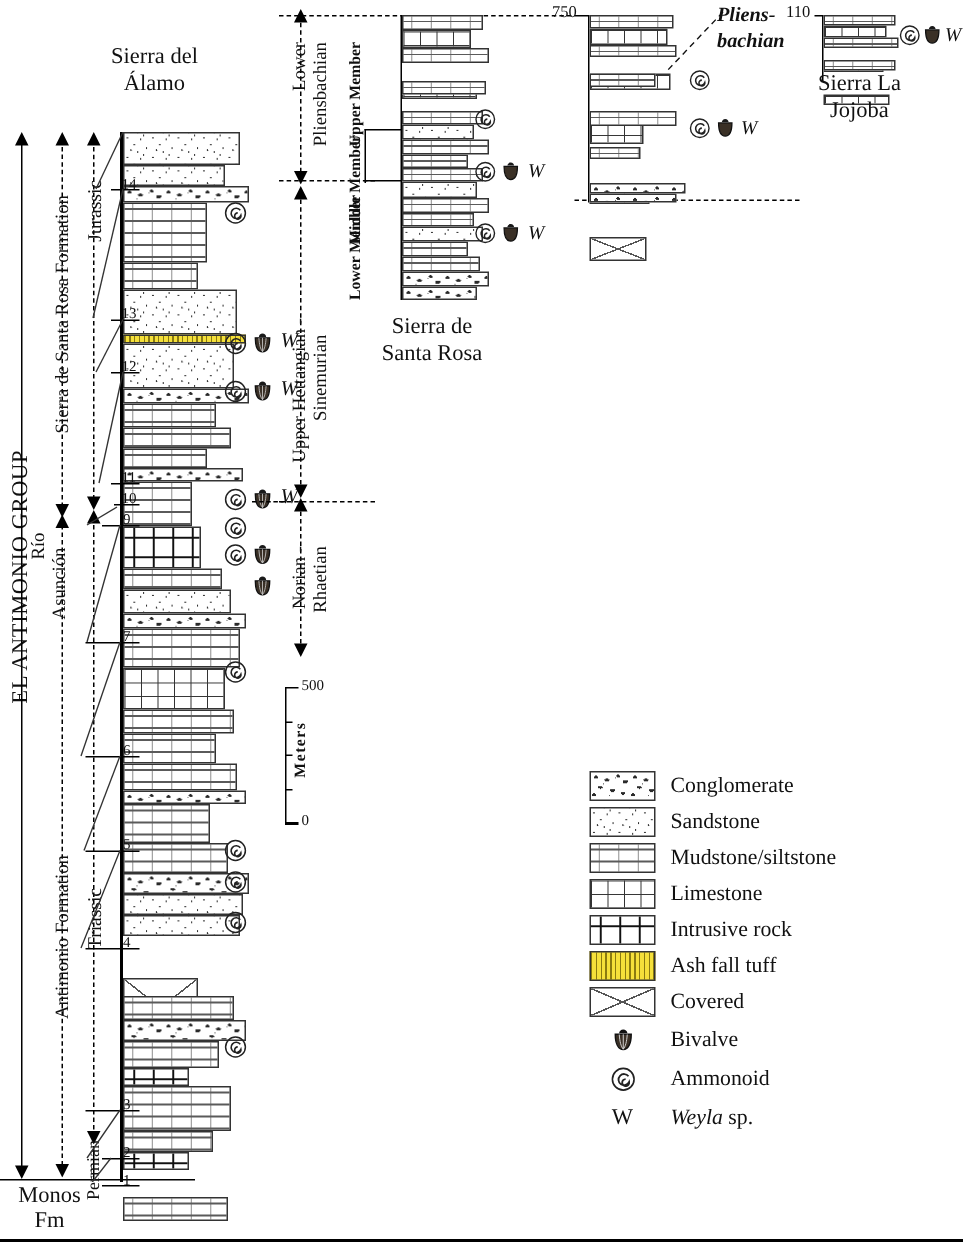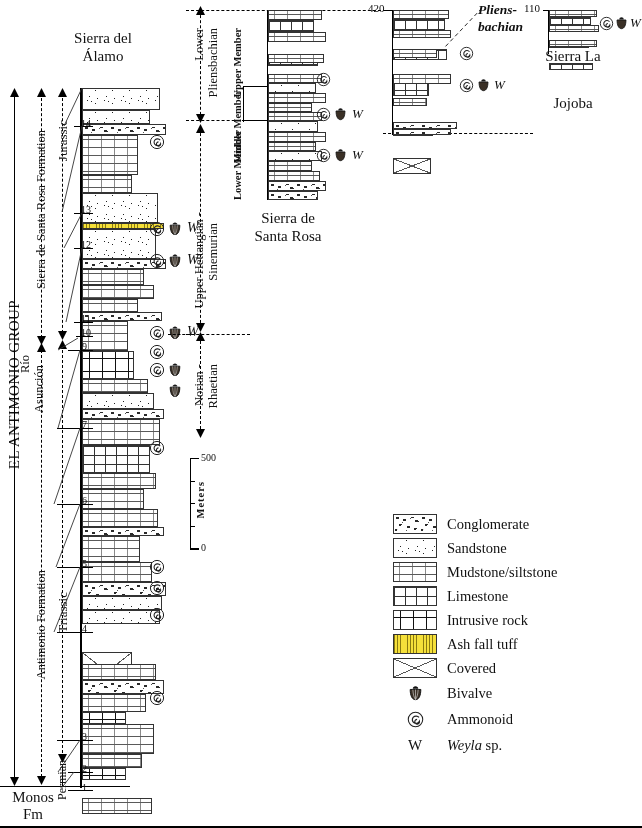--- a/index.html
+++ b/index.html
@@ -424,21 +424,21 @@
     <div class="abs" style="left:0;top:3px;width:9px;height:1.4px;background:#000;"></div>
     <div class="abs" style="left:0;top:25.6px;width:5px;height:1px;background:#000;"></div>
     <div class="abs" style="left:0;top:48.2px;width:5px;height:1px;background:#000;"></div>
     <div class="abs" style="left:0;top:70.8px;width:5px;height:1px;background:#000;"></div>
     <div class="abs" style="left:0;top:93.4px;width:9px;height:1.4px;background:#000;"></div>
     <div class="abs" style="left:11px;top:-3px;font-size:10px;">500</div>
     <div class="abs" style="left:11px;top:87px;font-size:10px;">0</div>
     <div class="abs vert" style="left:5px;top:26px;font-size:10.5px;font-weight:bold;letter-spacing:1px;">Meters</div>
   </div>
 
-  <div class="abs" style="left:368px;top:2px;font-size:11px;">420</div>
+  <div class="abs" style="left:368px;top:2px;font-size:11px;">750</div>
   <div class="abs solidline" style="left:386px;top:10px;width:10px;height:1.4px;"></div>
   <div class="abs solidline" style="left:392px;top:10px;width:1.4px;height:125px;"></div>
   <div class="abs" style="left:393px;top:10px;width:70px;height:125px;">
     <div class="abs p-mud  swatch" style="left:0;top:0;width:56px;height:9px;"></div>
     <div class="abs p-lime swatch" style="left:0;top:9px;width:52px;height:11px;"></div>
     <div class="abs p-mud  swatch" style="left:0;top:20px;width:58px;height:8px;"></div>
     <div class="abs p-lime swatch" style="left:0;top:28px;width:54px;height:11px;"></div>
     <div class="abs p-mud  swatch" style="left:0;top:39px;width:44px;height:9px;"></div>
     <div class="abs p-lime swatch" style="left:0;top:48px;width:36px;height:16px;"></div>
     <div class="abs p-mud  swatch" style="left:0;top:64px;width:58px;height:10px;"></div>
@@ -485,21 +485,21 @@
     <circle cx="8" cy="8" r="6.6" fill="none" stroke="#222" stroke-width="1"></circle>
     <path d="M11.2 6.2 A3.4 3.4 0 1 0 11.6 9.6 A2.1 2.1 0 1 1 9.5 7.9" fill="none" stroke="#222" stroke-width="1.1"></path>
   </svg>
   <svg class="abs" style="left:615px;top:16px;" width="13" height="15" viewBox="0 0 14 16">
     <path d="M7 1.4 C5.6 1.4 4.6 2.4 4.6 3.6 L9.4 3.6 C9.4 2.4 8.4 1.4 7 1.4 Z" fill="#1a1a1a"></path>
     <path d="M2.2 4.2 C2.2 9.6 3.8 13.6 7 13.6 C10.2 13.6 11.8 9.6 11.8 4.2 Z" fill="#3a3026" stroke="#111" stroke-width="0.9"></path>
   </svg>
   <div class="abs" style="left:630px;top:15px;font-size:13px;font-style:italic;">W</div>
 
   <div class="abs ttl" style="left:513px;top:48px;width:120px;">Sierra La</div>
-  <div class="abs ttl" style="left:513px;top:66px;width:120px;margin-top:29px;">Jojoba</div>
+  <div class="abs ttl" style="left:513px;top:66px;width:120px;">Jojoba</div>
 
   <div class="abs" style="left:393px;top:512px;width:240px;">
     <div class="leg-row">
       <div class="leg-sw swatch p-cong"></div>
       <div class="leg-txt">Conglomerate</div>
     </div>
     <div class="leg-row">
       <div class="leg-sw swatch p-sand"></div>
       <div class="leg-txt">Sandstone</div>
     </div>

